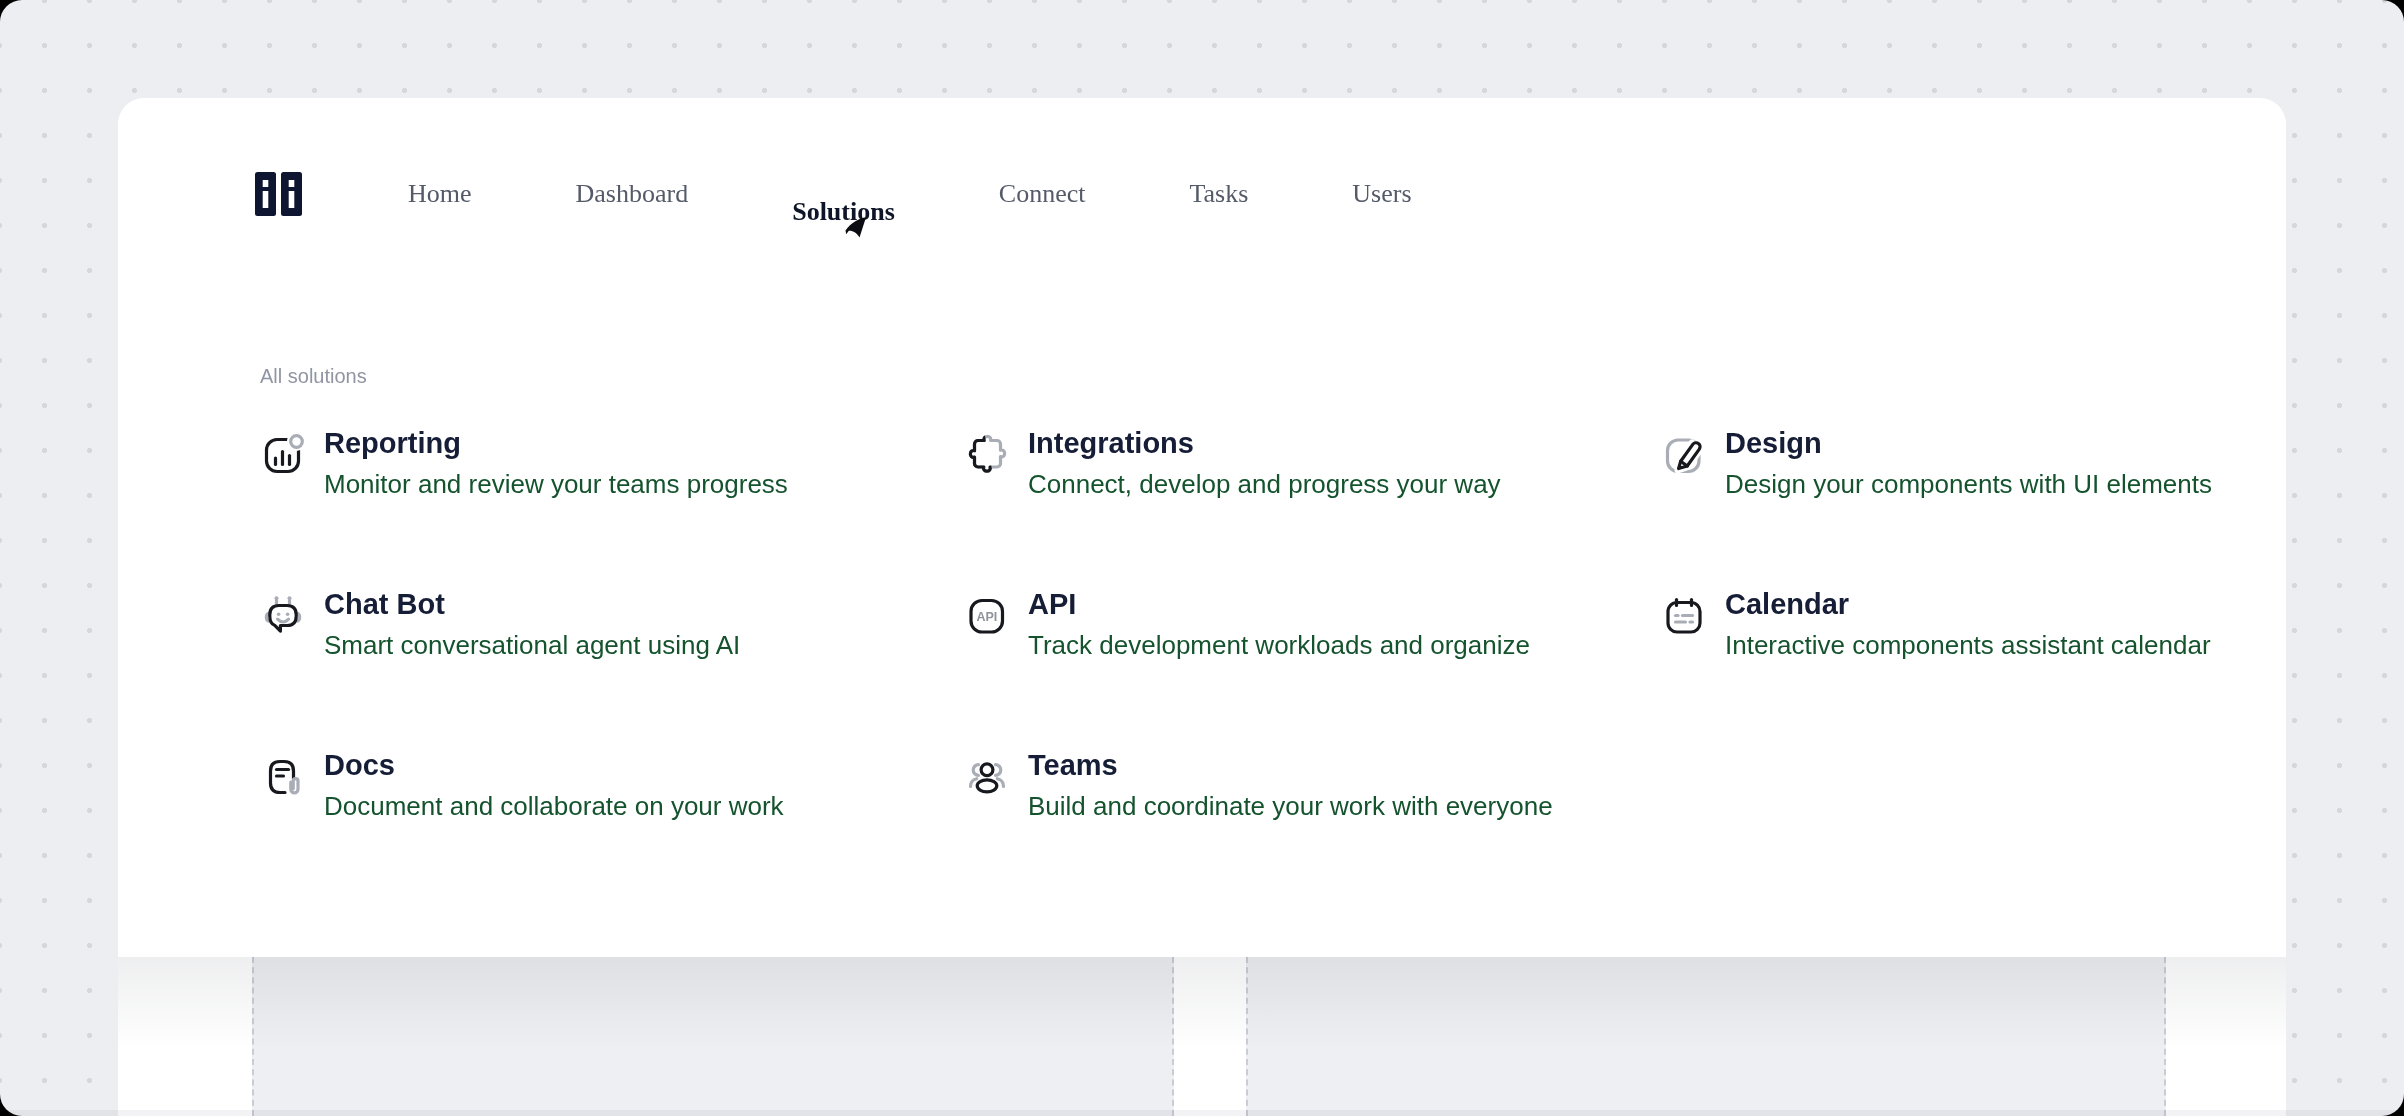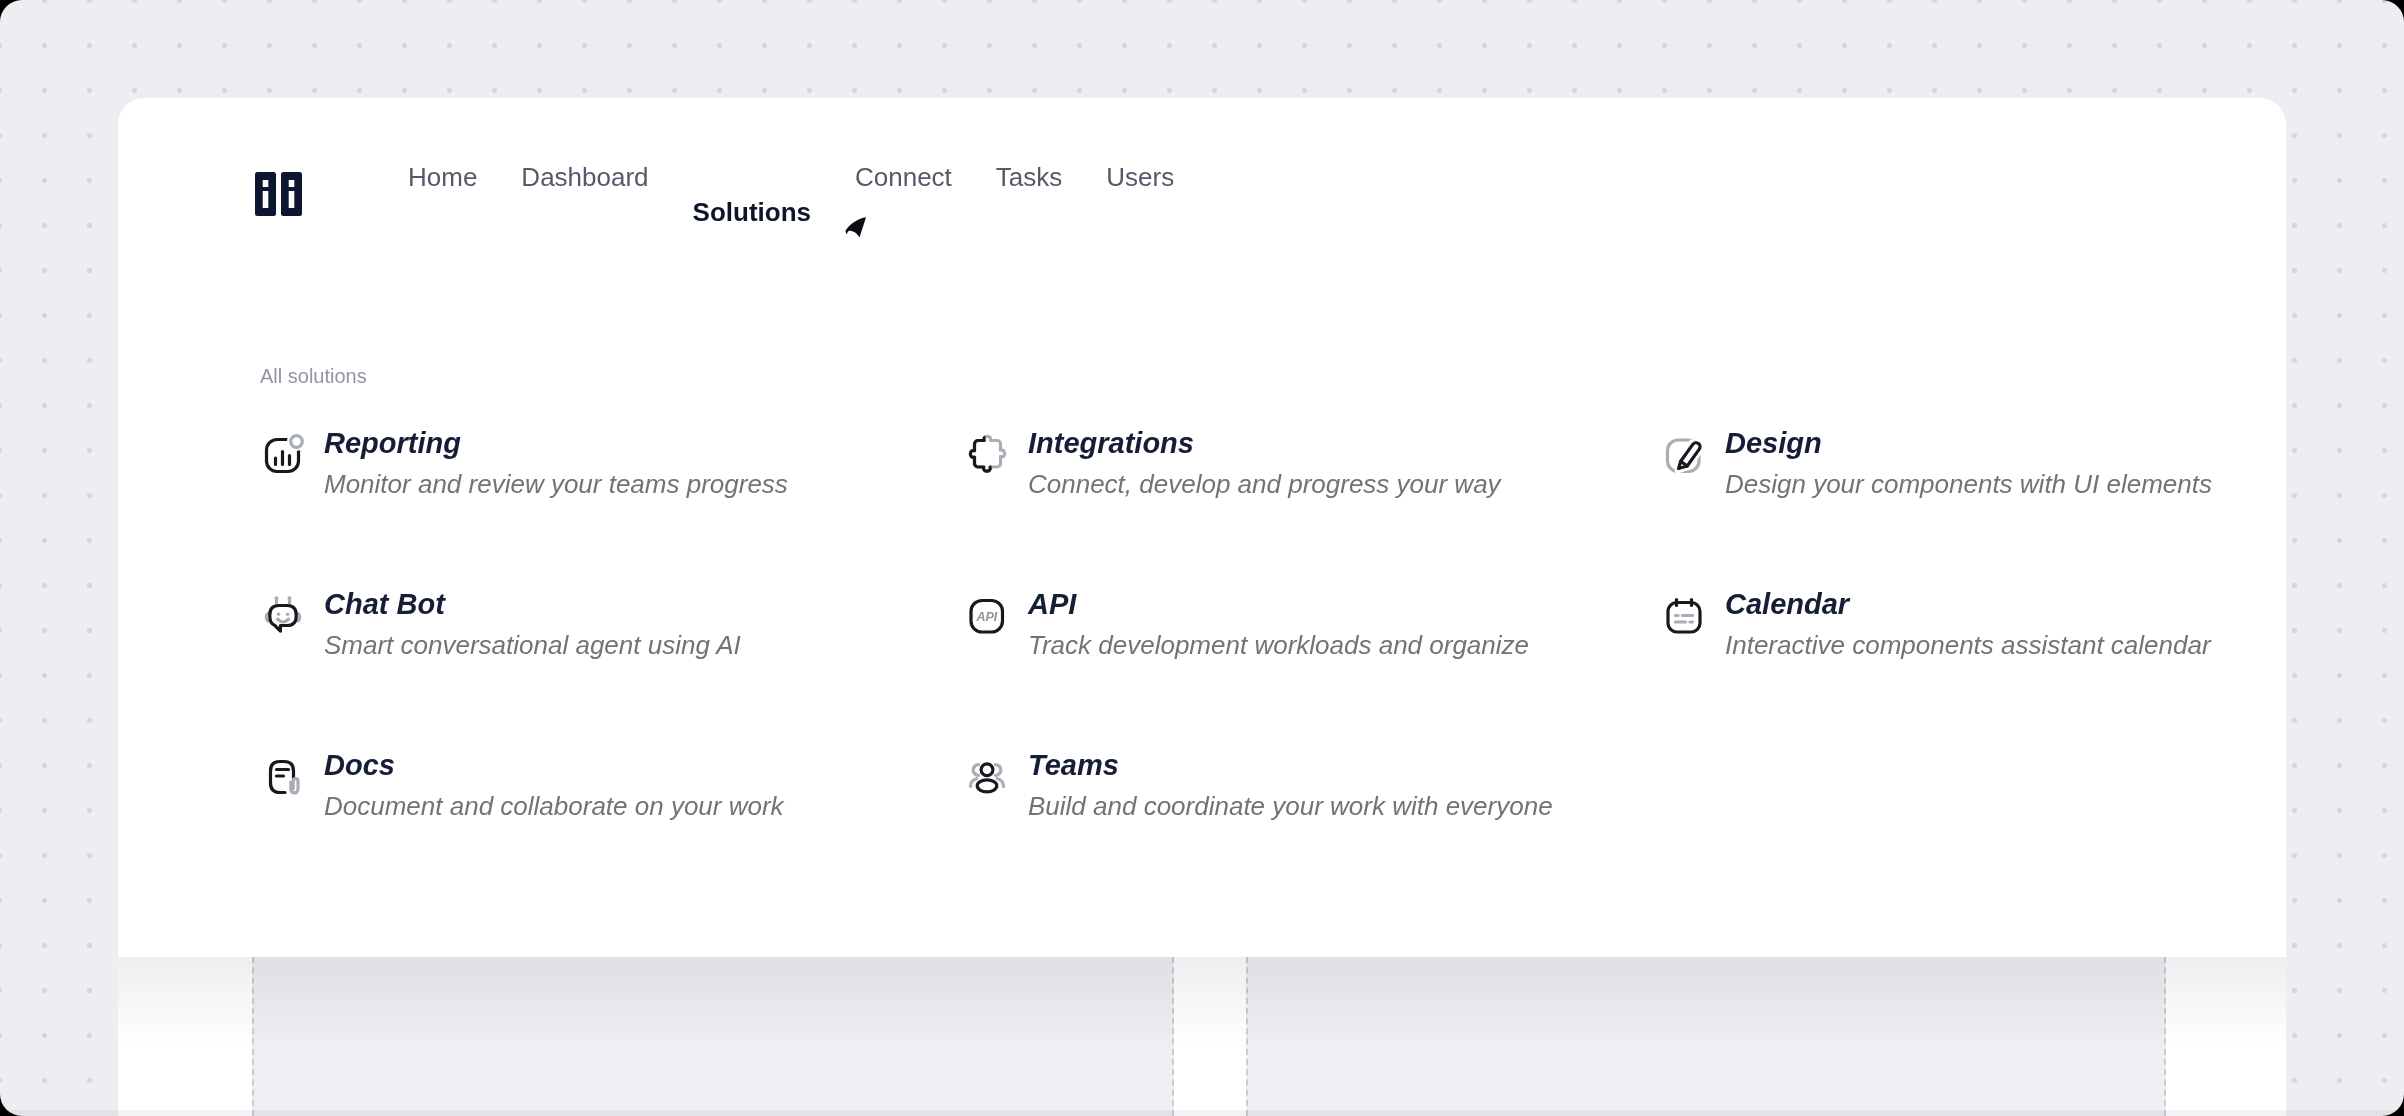--- a/index.html
+++ b/index.html
@@ -11,38 +11,38 @@
     background-size:45px 45px;background-position:22px 23px;
     font-family:"Liberation Sans",sans-serif;
   }
   .card{
     position:absolute;left:118px;top:98px;width:2168px;height:1018px;
     background:#fff;border-radius:26px 26px 0 0;
   }
   
   .navbar{display:flex;align-items:center;padding:74px 0 0 137px;height:118px;}
   .logo{width:47px;height:44px;margin-right:106px;flex:0 0 auto;cursor:pointer;}
-  .nav-links{display:flex;gap:44px;align-items:flex-start;}
+  .nav-links{display:flex;gap:104px;align-items:center;font-family:Liberation Serif, serif;}
   .nav-link{
     font-size:26px;line-height:44px;color:#545a68;cursor:pointer;white-space:nowrap;
   }
   .nav-link.active{color:#0e1528;font-weight:700;margin-top:35px;}
   
   .mega-label{
     position:absolute;left:142px;top:260px;font-size:20px;line-height:36px;color:#8f95a3;
   }
   .mega-grid{
     position:absolute;left:141px;top:327px;right:66px;
-    display:grid;grid-template-columns:704px 697px 1fr;grid-auto-rows:161px;font-style:italic;
+    display:grid;grid-template-columns:704px 697px 1fr;grid-auto-rows:161px;
   }
   .sol-item{display:flex;align-items:flex-start;cursor:pointer;}
   .sol-icon{width:48px;height:48px;flex:0 0 auto;margin-top:6px;}
   .sol-text{margin-left:17px;}
   .sol-title{font-size:29px;line-height:36px;font-weight:700;color:#161d36;}
-  .sol-desc{font-size:26px;line-height:34px;color:#737373;margin-top:6px;}
+  .sol-desc{font-size:26px;line-height:34px;color:#14532d;margin-top:6px;}
   
   .page-below{position:absolute;left:0;right:0;top:859px;bottom:0;background:#fff;overflow:hidden;}
   .skeleton-box{
     position:absolute;top:0;bottom:0;background:#edeff2;
     border-left:2px dashed #c9ccd3;border-right:2px dashed #c9ccd3;
   }
   .skeleton-box.b1{left:134px;width:922px;}
   .skeleton-box.b2{left:1128px;width:920px;}
   .below-shadow{
     position:absolute;left:0;right:0;top:0;height:92px;pointer-events:none;

